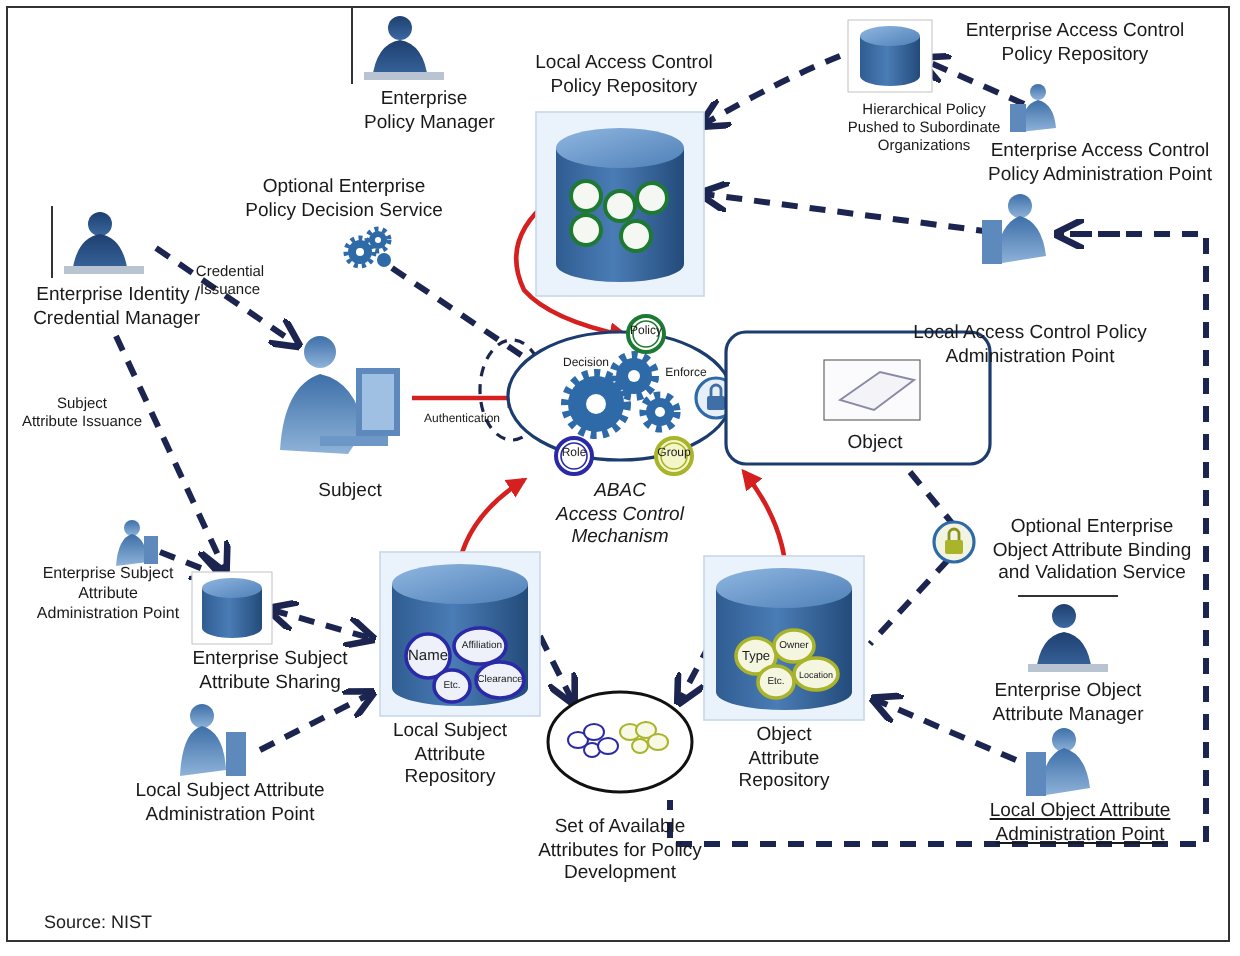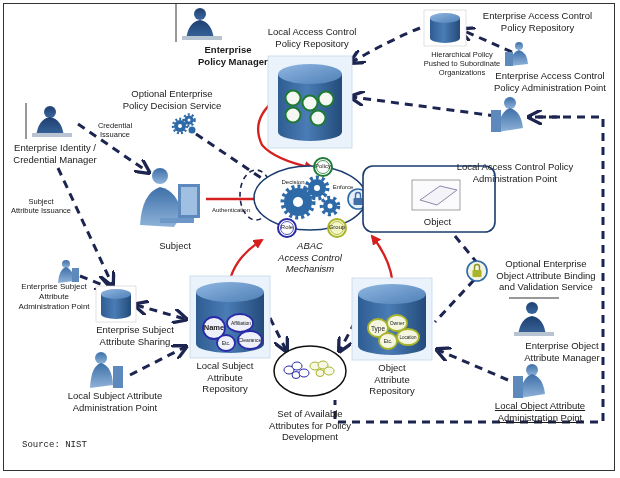--- a/index.html
+++ b/index.html
@@ -6,21 +6,21 @@
   body { width: 620px; height: 478px; position: relative; overflow: hidden;
          font-family: "Liberation Sans", sans-serif; color: #222; }
   #frame { position: absolute; left: 3px; top: 3px; width: 612px; height: 468px;
            border: 1.5px solid #333; box-sizing: border-box; }
   svg#diagram { position: absolute; left: 0; top: 0; width: 620px; height: 478px; }
   .lbl { position: absolute; text-align: center; font-size: 9.5px; line-height: 11.5px;
          color: #1a1a1a; white-space: nowrap; }
   .lbl.bold { font-weight: bold; }
   .lbl.sm { font-size: 7.5px; line-height: 9px; font-weight: normal; }
   .lbl.xs { font-size: 6px; line-height: 7px; }
-  .source { position: absolute; left: 22px; top: 440px; font-size: 9px; color: #222; font-family: Liberation Mono, monospace; }
+  .source { position: absolute; left: 22px; top: 456px; font-size: 9px; color: #222; }
 </style>
 </head>
 <body>
 
 <div id="frame"></div>
 
 <svg id="diagram" viewBox="0 0 620 478">
   <defs>
     <marker id="arrD" viewBox="0 0 10 10" refX="8" refY="5" markerWidth="5" markerHeight="5" orient="auto-start-reverse">
       <path d="M0,0 L10,5 L0,10" fill="none" stroke="#1c2450" stroke-width="2.2"></path>
@@ -268,56 +268,56 @@
     <path d="M90,388 q1,-22 11,-25 q11,3 12,22 z" fill="url(#person)"></path>
     <rect x="113" y="366" width="10" height="22" fill="#5d89bd"></rect>
   </g>
   <g>
     <circle cx="532" cy="370" r="6" fill="url(#person)"></circle>
     <path d="M520,398 q1,-20 12,-24 q11,3 13,20 z" fill="url(#person)"></path>
     <rect x="513" y="376" width="10" height="22" fill="#5d89bd"></rect>
   </g>
 </svg>
 
-<div class="lbl bold" style="left:182px;top:44px;width:60px;font-weight:bold;margin-left:16px;"><span>Enterprise<br>Policy  Manager</span></div>
+<div class="lbl bold" style="left:182px;top:44px;width:60px;font-weight:normal;"><span>Enterprise<br>Policy  Manager</span></div>
 <div class="lbl" style="left:262px;top:26px;width:100px;"><span>Local Access Control<br>Policy Repository</span></div>
 <div class="lbl" style="left:470px;top:10px;width:135px;"><span>Enterprise Access Control<br>Policy Repository</span></div>
 <div class="lbl sm" style="left:375px;top:50px;width:90px;margin-left:42px;"><span>Hierarchical Policy<br>Pushed to Subordinate<br>Organizations</span></div>
 <div class="lbl bold" style="left:490px;top:70px;width:120px;font-weight:normal;"><span>Enterprise Access Control<br>Policy Administration Point</span></div>
 <div class="lbl bold" style="left:122px;top:88px;width:100px;font-weight:normal;"><span>Optional Enterprise<br>Policy Decision Service</span></div>
 <div class="lbl" style="left:450px;top:134px;width:130px;margin-top:27px;"><span>Local Access Control Policy<br>Administration Point</span></div>
-<div class="lbl" style="left:10px;top:142px;width:90px;"><span>Enterprise Identity /<br>Credential Manager</span></div>
-<div class="lbl sm" style="left:90px;top:121px;width:50px;"><span>Credential<br>Issuance</span></div>
+<div class="lbl" style="left:10px;top:142px;width:90px;text-align:right;"><span>Enterprise Identity /<br>Credential Manager</span></div>
+<div class="lbl sm" style="left:90px;top:131px;width:50px;"><span>Credential<br>Issuance</span></div>
 <div class="lbl sm" style="left:6px;top:197px;width:70px;"><span>Subject<br>Attribute Issuance</span></div>
 <div class="lbl" style="left:150px;top:240px;width:50px;">Subject</div>
 <div class="lbl xs" style="left:206px;top:207px;width:50px;">Authentication</div>
 
 <div class="lbl xs" style="left:278px;top:179px;width:30px;">Decision</div>
 <div class="lbl xs" style="left:330px;top:184px;width:26px;">Enforce</div>
 <div class="lbl xs" style="left:313px;top:163px;width:20px;">Policy</div>
 <div class="lbl xs" style="left:277px;top:224px;width:20px;">Role</div>
 <div class="lbl xs" style="left:327px;top:224px;width:20px;">Group</div>
 <div class="lbl" style="left:265px;top:240px;width:90px;font-style:italic;"><span>ABAC<br>Access Control<br>Mechanism</span></div>
 
 <div class="lbl" style="left:415px;top:216px;width:45px;">Object</div>
 <div class="lbl" style="left:486px;top:258px;width:120px;"><span>Optional Enterprise<br>Object Attribute Binding<br>and Validation Service</span></div>
 
 <div class="lbl sm" style="left:8px;top:282px;width:92px;font-size:8px;line-height:10px;"><span>Enterprise Subject<br>Attribute<br>Administration Point</span></div>
 <div class="lbl" style="left:85px;top:324px;width:100px;"><span>Enterprise Subject<br>Attribute Sharing</span></div>
 
-<div class="lbl xs" style="left:203px;top:324px;width:22px;font-size:7.5px;font-weight:bold;">Name</div>
+<div class="lbl xs" style="left:203px;top:324px;width:22px;font-size:7.5px;">Name</div>
 <div class="lbl xs" style="left:228px;top:320px;width:26px;font-size:5px;">Affiliation</div>
 <div class="lbl xs" style="left:218px;top:340px;width:16px;font-size:5px;">Etc.</div>
 <div class="lbl xs" style="left:238px;top:337px;width:24px;font-size:5px;">Clearance</div>
 <div class="lbl" style="left:180px;top:360px;width:90px;"><span>Local Subject<br>Attribute<br>Repository</span></div>
 
 <div class="lbl xs" style="left:369px;top:325px;width:18px;font-size:6.5px;">Type</div>
 <div class="lbl xs" style="left:387px;top:320px;width:20px;font-size:5px;">Owner</div>
 <div class="lbl xs" style="left:380px;top:338px;width:16px;font-size:5px;">Etc.</div>
 <div class="lbl xs" style="left:397px;top:334px;width:22px;font-size:4.5px;">Location</div>
 <div class="lbl" style="left:350px;top:362px;width:84px;"><span>Object<br>Attribute<br>Repository</span></div>
 
-<div class="lbl" style="left:512px;top:340px;width:100px;"><span>Enterprise Object<br>Attribute Manager</span></div>
+<div class="lbl" style="left:484px;top:340px;width:100px;"><span>Enterprise Object<br>Attribute Manager</span></div>
 <div class="lbl" style="left:50px;top:390px;width:130px;"><span>Local Subject Attribute<br>Administration Point</span></div>
 <div class="lbl" style="left:255px;top:408px;width:110px;"><span>Set of Available<br>Attributes for Policy<br>Development</span></div>
 <div class="lbl" style="left:480px;top:400px;width:120px;text-decoration:underline;"><span>Local Object Attribute<br>Administration Point</span></div>
 
 <div class="source">Source: NIST</div>
 
 </body></html>

